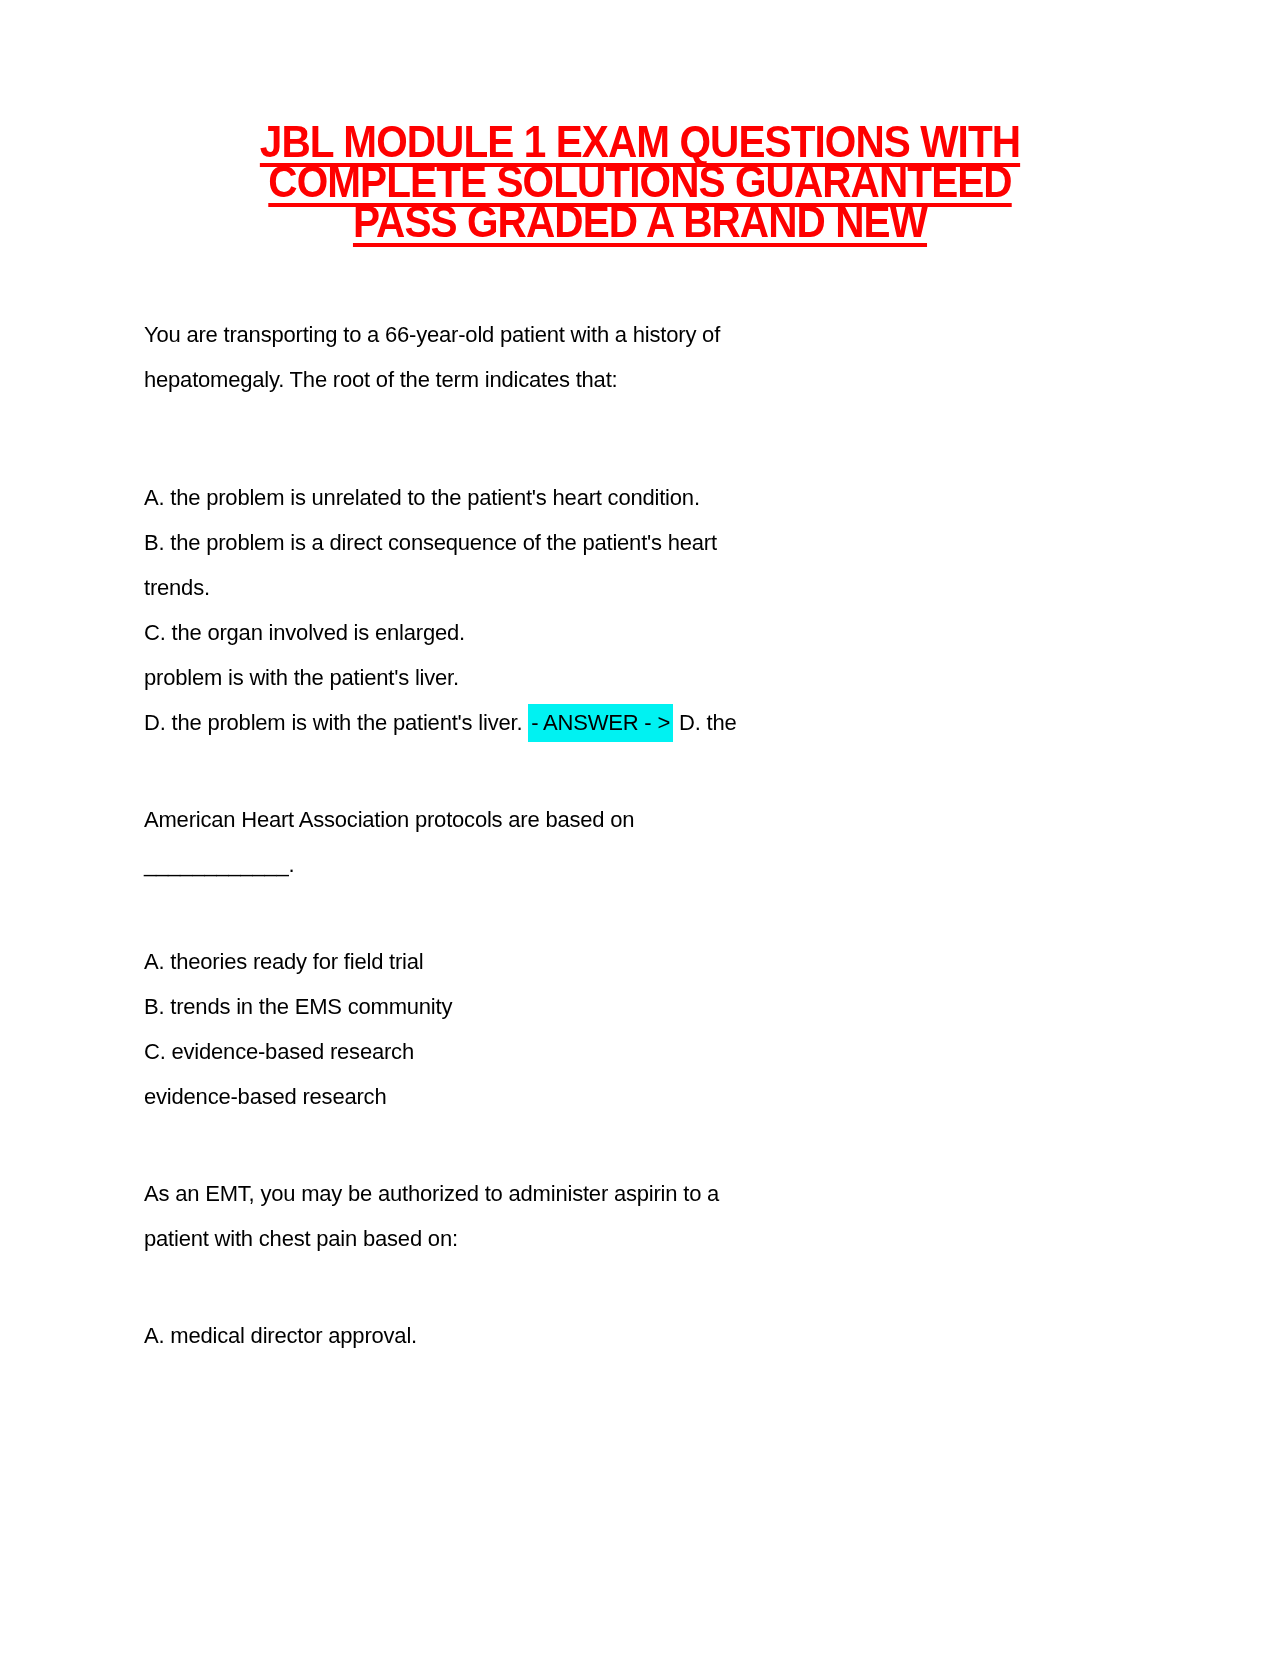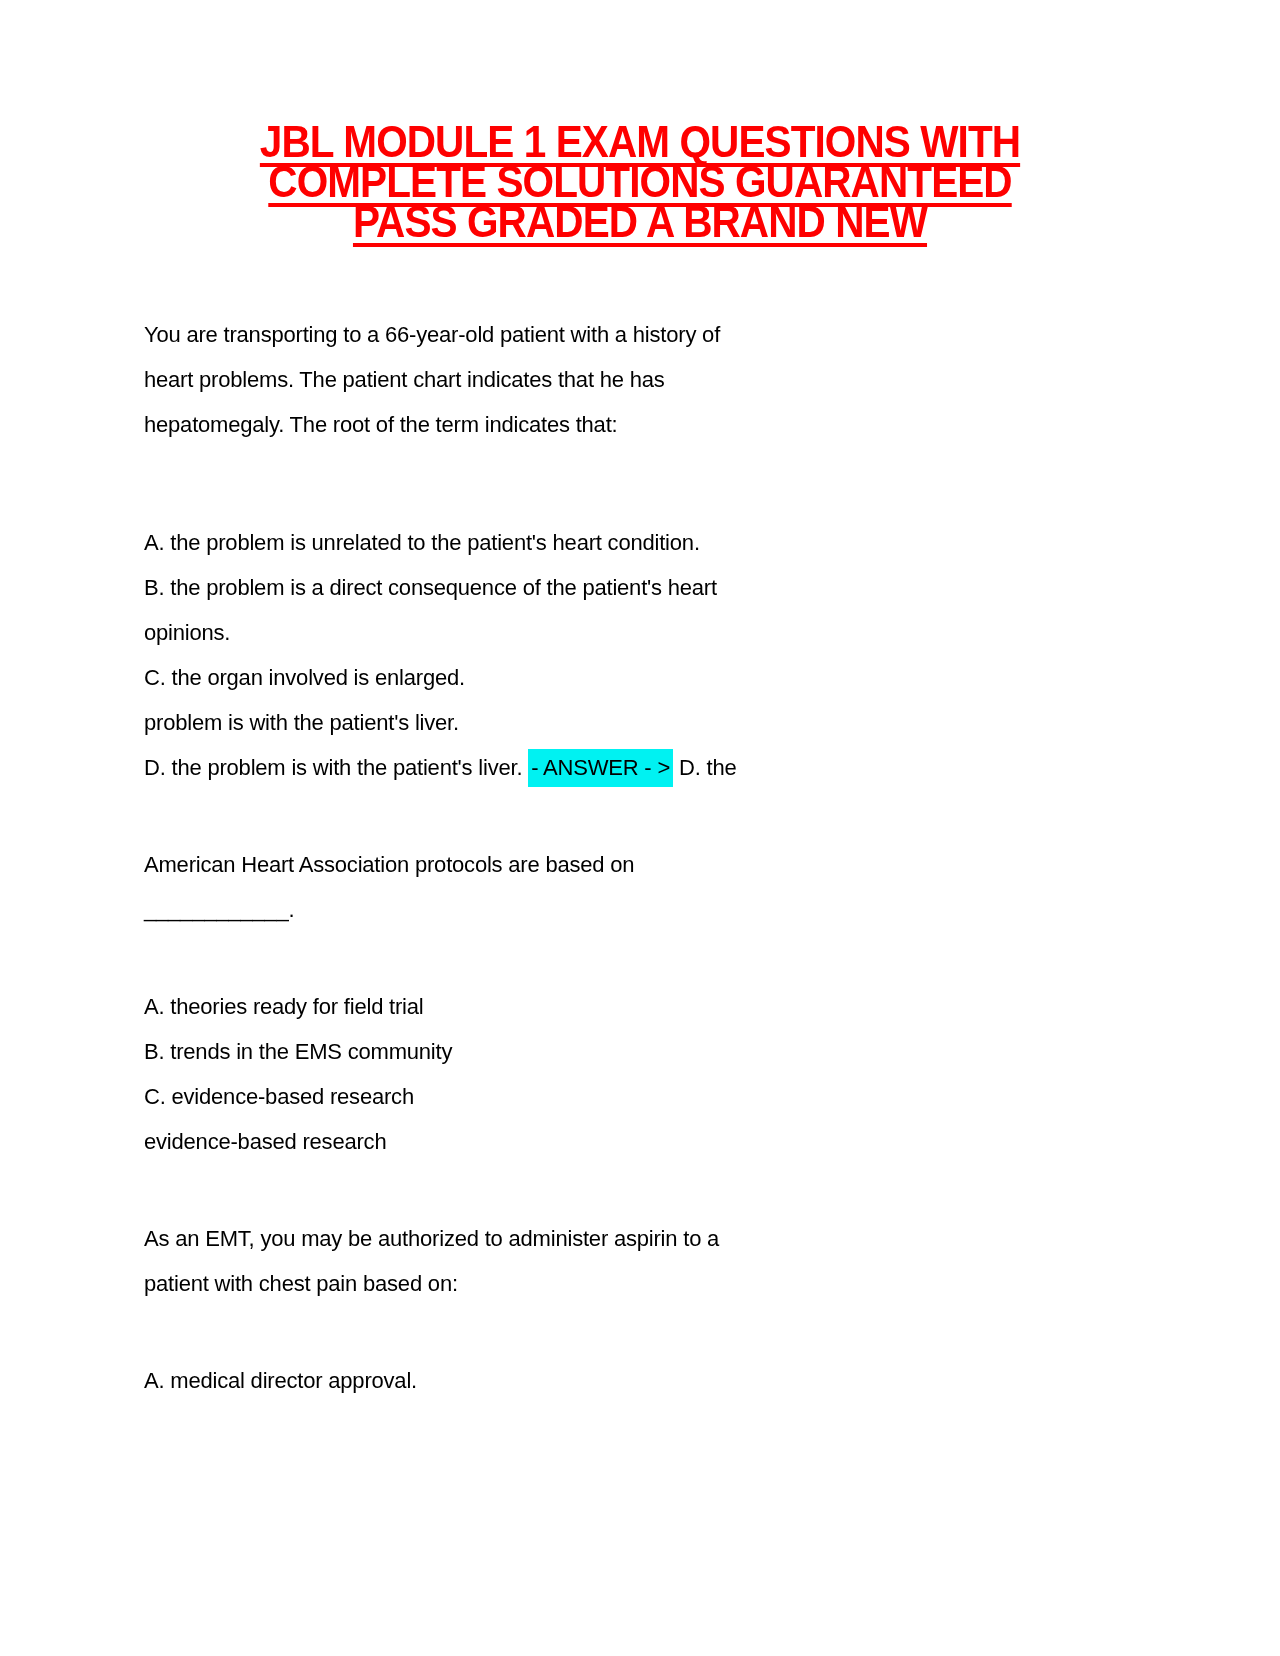--- a/index.html
+++ b/index.html
@@ -66,27 +66,26 @@
 
 <div class="page" data-name="document-page">
   <header class="title" data-name="document-title">
     <div class="title-line" data-name="title-line-1">JBL MODULE 1 EXAM QUESTIONS WITH</div>
     <div class="title-line" data-name="title-line-2">COMPLETE SOLUTIONS GUARANTEED</div>
     <div class="title-line" data-name="title-line-3">PASS GRADED A BRAND NEW</div>
   </header>
   <main class="doc-body" data-name="document-body">
       <div class="block" data-name="question-1-text">
         <div class="line" data-name="text-line"><span data-name="text-segment">You are transporting to a 66-year-old patient with a history of</span></div>
-        <div class="line" data-name="text-line"><span data-name="text-segment">heart problems. The patient chart indicates that he has</span></div>
         <div class="line" data-name="text-line"><span data-name="text-segment">hepatomegaly. The root of the term indicates that:</span></div>
       </div>
       <div class="block" data-name="question-1-options">
         <div class="line" data-name="text-line"><span data-name="text-segment">A. the problem is unrelated to the patient's heart condition.</span></div>
         <div class="line" data-name="text-line"><span data-name="text-segment">B. the problem is a direct consequence of the patient's heart</span></div>
-        <div class="line" data-name="text-line"><span data-name="text-segment">opinions.</span></div>
+        <div class="line" data-name="text-line"><span data-name="text-segment">trends.</span></div>
         <div class="line" data-name="text-line"><span data-name="text-segment">C. the organ involved is enlarged.</span></div>
         <div class="line" data-name="text-line"><span data-name="text-segment">problem is with the patient's liver.</span></div>
         <div class="line" data-name="text-line"><span data-name="text-segment">D. the problem is with the patient's liver. </span><span class="hl" data-name="answer-highlight">- ANSWER - &gt;</span><span data-name="text-segment"> D. the</span></div>
       </div>
       <div class="block" data-name="question-2-text">
         <div class="line" data-name="text-line"><span data-name="text-segment">American Heart Association protocols are based on</span></div>
         <div class="line" data-name="text-line"><span data-name="text-segment">____________.</span></div>
       </div>
       <div class="block" data-name="question-2-options">
         <div class="line" data-name="text-line"><span data-name="text-segment">A. theories ready for field trial</span></div>

